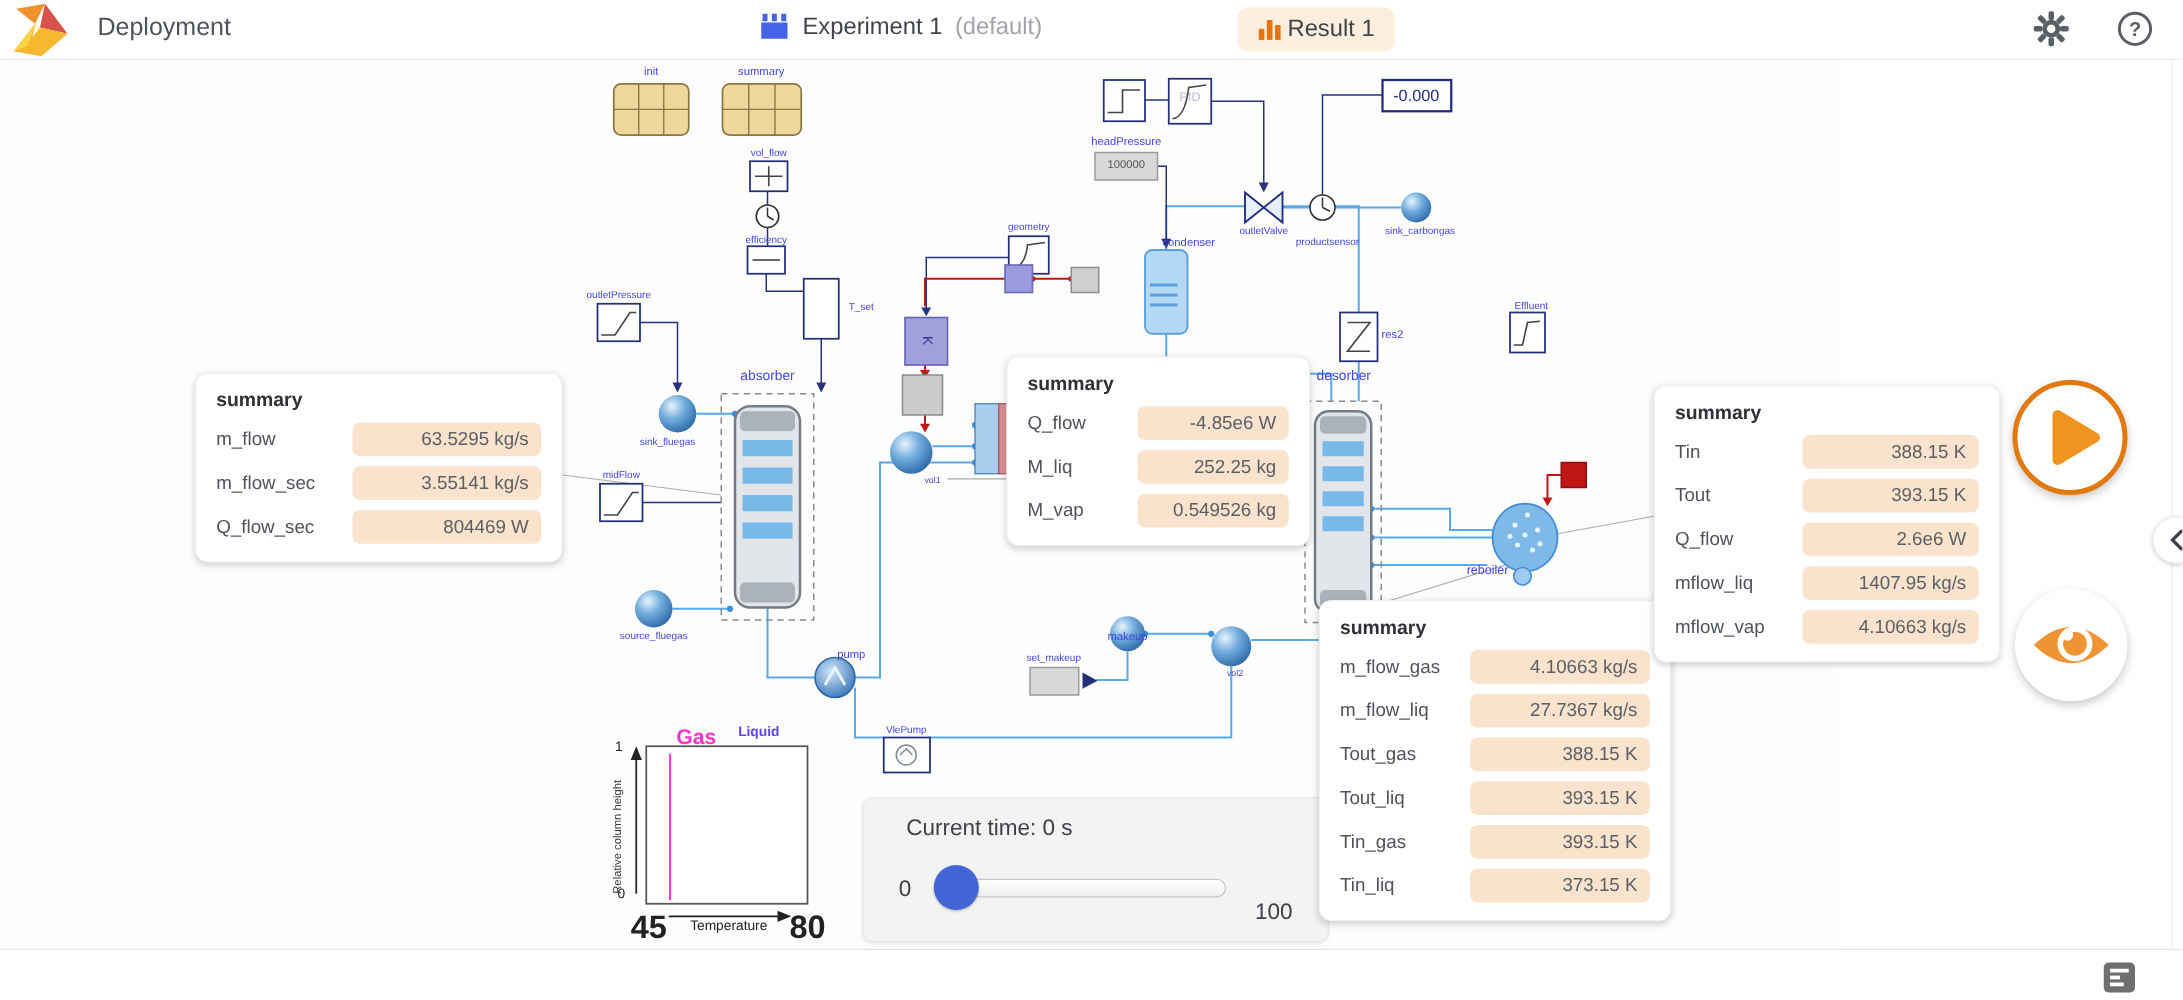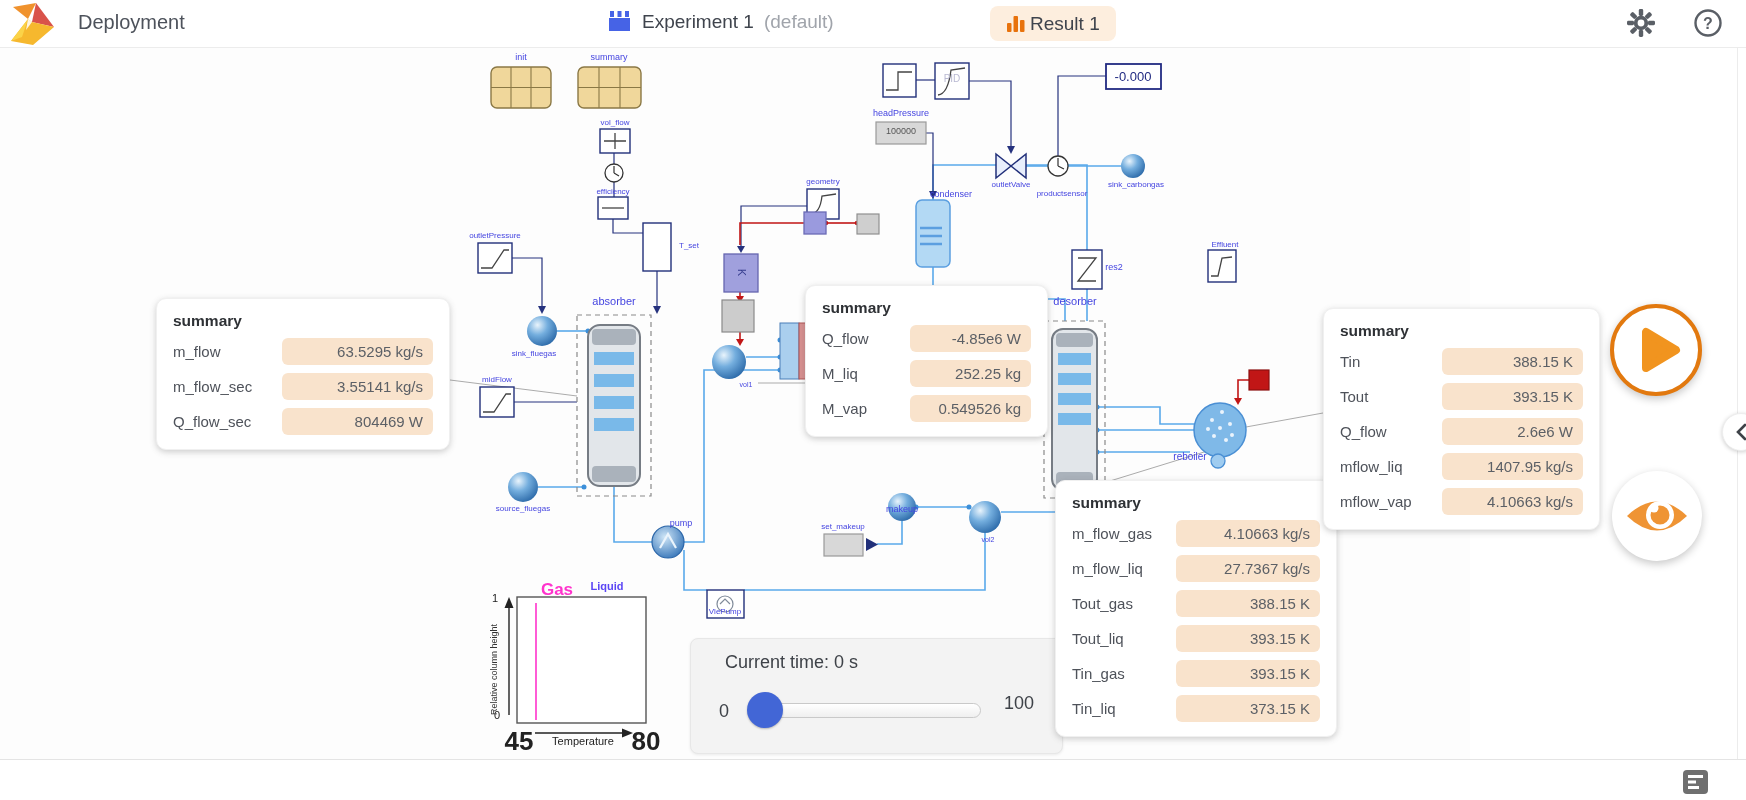--- a/index.html
+++ b/index.html
@@ -38,21 +38,21 @@
   #card-4{left:1055px;top:480px;width:282px;z-index:4;}
   
   .mclbl{position:absolute;z-index:2;white-space:nowrap;color:#222;}
   #mc-ylabel{transform:rotate(-90deg);transform-origin:left top;}
   
   #time-panel{position:absolute;left:690px;top:638px;width:373px;height:116px;background:#f3f3f3;
               border:1px solid #e7e7e7;border-radius:8px;box-shadow:0 1px 3px rgba(0,0,0,.08);
               z-index:3;box-sizing:border-box;}
   #time-label{position:absolute;left:34px;top:13px;font-size:18px;color:#3e4248;}
   #slider-min{position:absolute;left:28px;top:62px;font-size:18px;color:#3e4248;}
-  #slider-max{position:absolute;left:313px;top:54px;font-size:18px;color:#3e4248;}
+  #slider-max{position:absolute;left:313px;top:80px;font-size:18px;color:#3e4248;}
   #slider-track{position:absolute;left:58px;top:64px;width:230px;height:13px;border:1px solid #c9c9c9;
                 border-radius:8px;background:linear-gradient(#fff,#efefef);cursor:pointer;}
   #slider-thumb{position:absolute;left:-3px;top:-12px;width:36px;height:36px;border-radius:50%;
                 background:#4266d6;border:none;cursor:pointer;box-shadow:0 1px 2px rgba(0,0,0,.25);}
   
   .roundbtn{position:absolute;border-radius:50%;background:#fff;cursor:pointer;z-index:7;
             display:flex;align-items:center;justify-content:center;padding:0;}
   #btn-play{left:1610px;top:304px;width:92px;height:92px;border:4px solid #e2790f;
             box-shadow:0 3px 8px rgba(0,0,0,.22);}
   #btn-eye{left:1612px;top:471px;width:90px;height:90px;border:none;box-shadow:0 3px 8px rgba(0,0,0,.22);}
@@ -357,21 +357,21 @@
       <span class="dlbl" style="left: 614px; top: 249px; font-size: 11px; transform: translateX(-50%);">absorber</span>
       <span class="dlbl" style="left: 1075px; top: 249px; font-size: 11px; transform: translateX(-50%);">desorber</span>
       <span class="dlbl" style="left: 1190px; top: 405px; font-size: 10px; transform: translateX(-50%);">reboiler</span>
       <span class="dlbl" style="left: 534px; top: 303px; font-size: 8px; transform: translateX(-50%);">sink_fluegas</span>
       <span class="dlbl" style="left: 523px; top: 458px; font-size: 8px; transform: translateX(-50%);">source_fluegas</span>
       <span class="dlbl" style="left: 746px; top: 334px; font-size: 7px; transform: translateX(-50%);">vol1</span>
       <span class="dlbl" style="left: 902px; top: 458px; font-size: 9px; transform: translateX(-50%);">makeup</span>
       <span class="dlbl" style="left: 988px; top: 489px; font-size: 7px; transform: translateX(-50%);">vol2</span>
       <span class="dlbl" style="left: 659px; top: 472px; font-size: 9px; transform: translateX(-50%); padding-left: 44px;">pump</span>
       <span class="dlbl" style="left: 843px; top: 476px; font-size: 8px; transform: translateX(-50%);">set_makeup</span>
-      <span class="dlbl" style="left: 725px; top: 533px; font-size: 8px; transform: translateX(-50%); margin-top: 28px;">VlePump</span>
+      <span class="dlbl" style="left: 725px; top: 533px; font-size: 8px; transform: translateX(-50%);">VlePump</span>
       <span class="dlbl" style="left: 741px; top: 220px; font-size: 11px; color: rgb(51, 58, 140); transform: translateX(-50%) rotate(90deg);">K</span>
     </div>
 
 <span class="mclbl" id="mc-gas" style="left:557px;top:533px;font-size:17px;font-weight:bold;color:#ff33cc;transform:translateX(-50%);">Gas</span>
 <span class="mclbl" id="mc-liquid" style="left:607px;top:533px;font-size:11px;font-weight:bold;color:#5b46f5;transform:translateX(-50%);">Liquid</span>
 <span class="mclbl" id="mc-ylabel" style="left:489px;top:668px;font-size:9px;color:#333;">Relative column height</span>
 <span class="mclbl" style="left:492px;top:545px;font-size:11px;">1</span>
 <span class="mclbl" style="left:494px;top:662px;font-size:11px;">0</span>
 <span class="mclbl" style="left:519px;top:679px;font-size:26px;font-weight:bold;transform:translateX(-50%);">45</span>
 <span class="mclbl" style="left:583px;top:688px;font-size:11px;transform:translateX(-50%);">Temperature</span>

